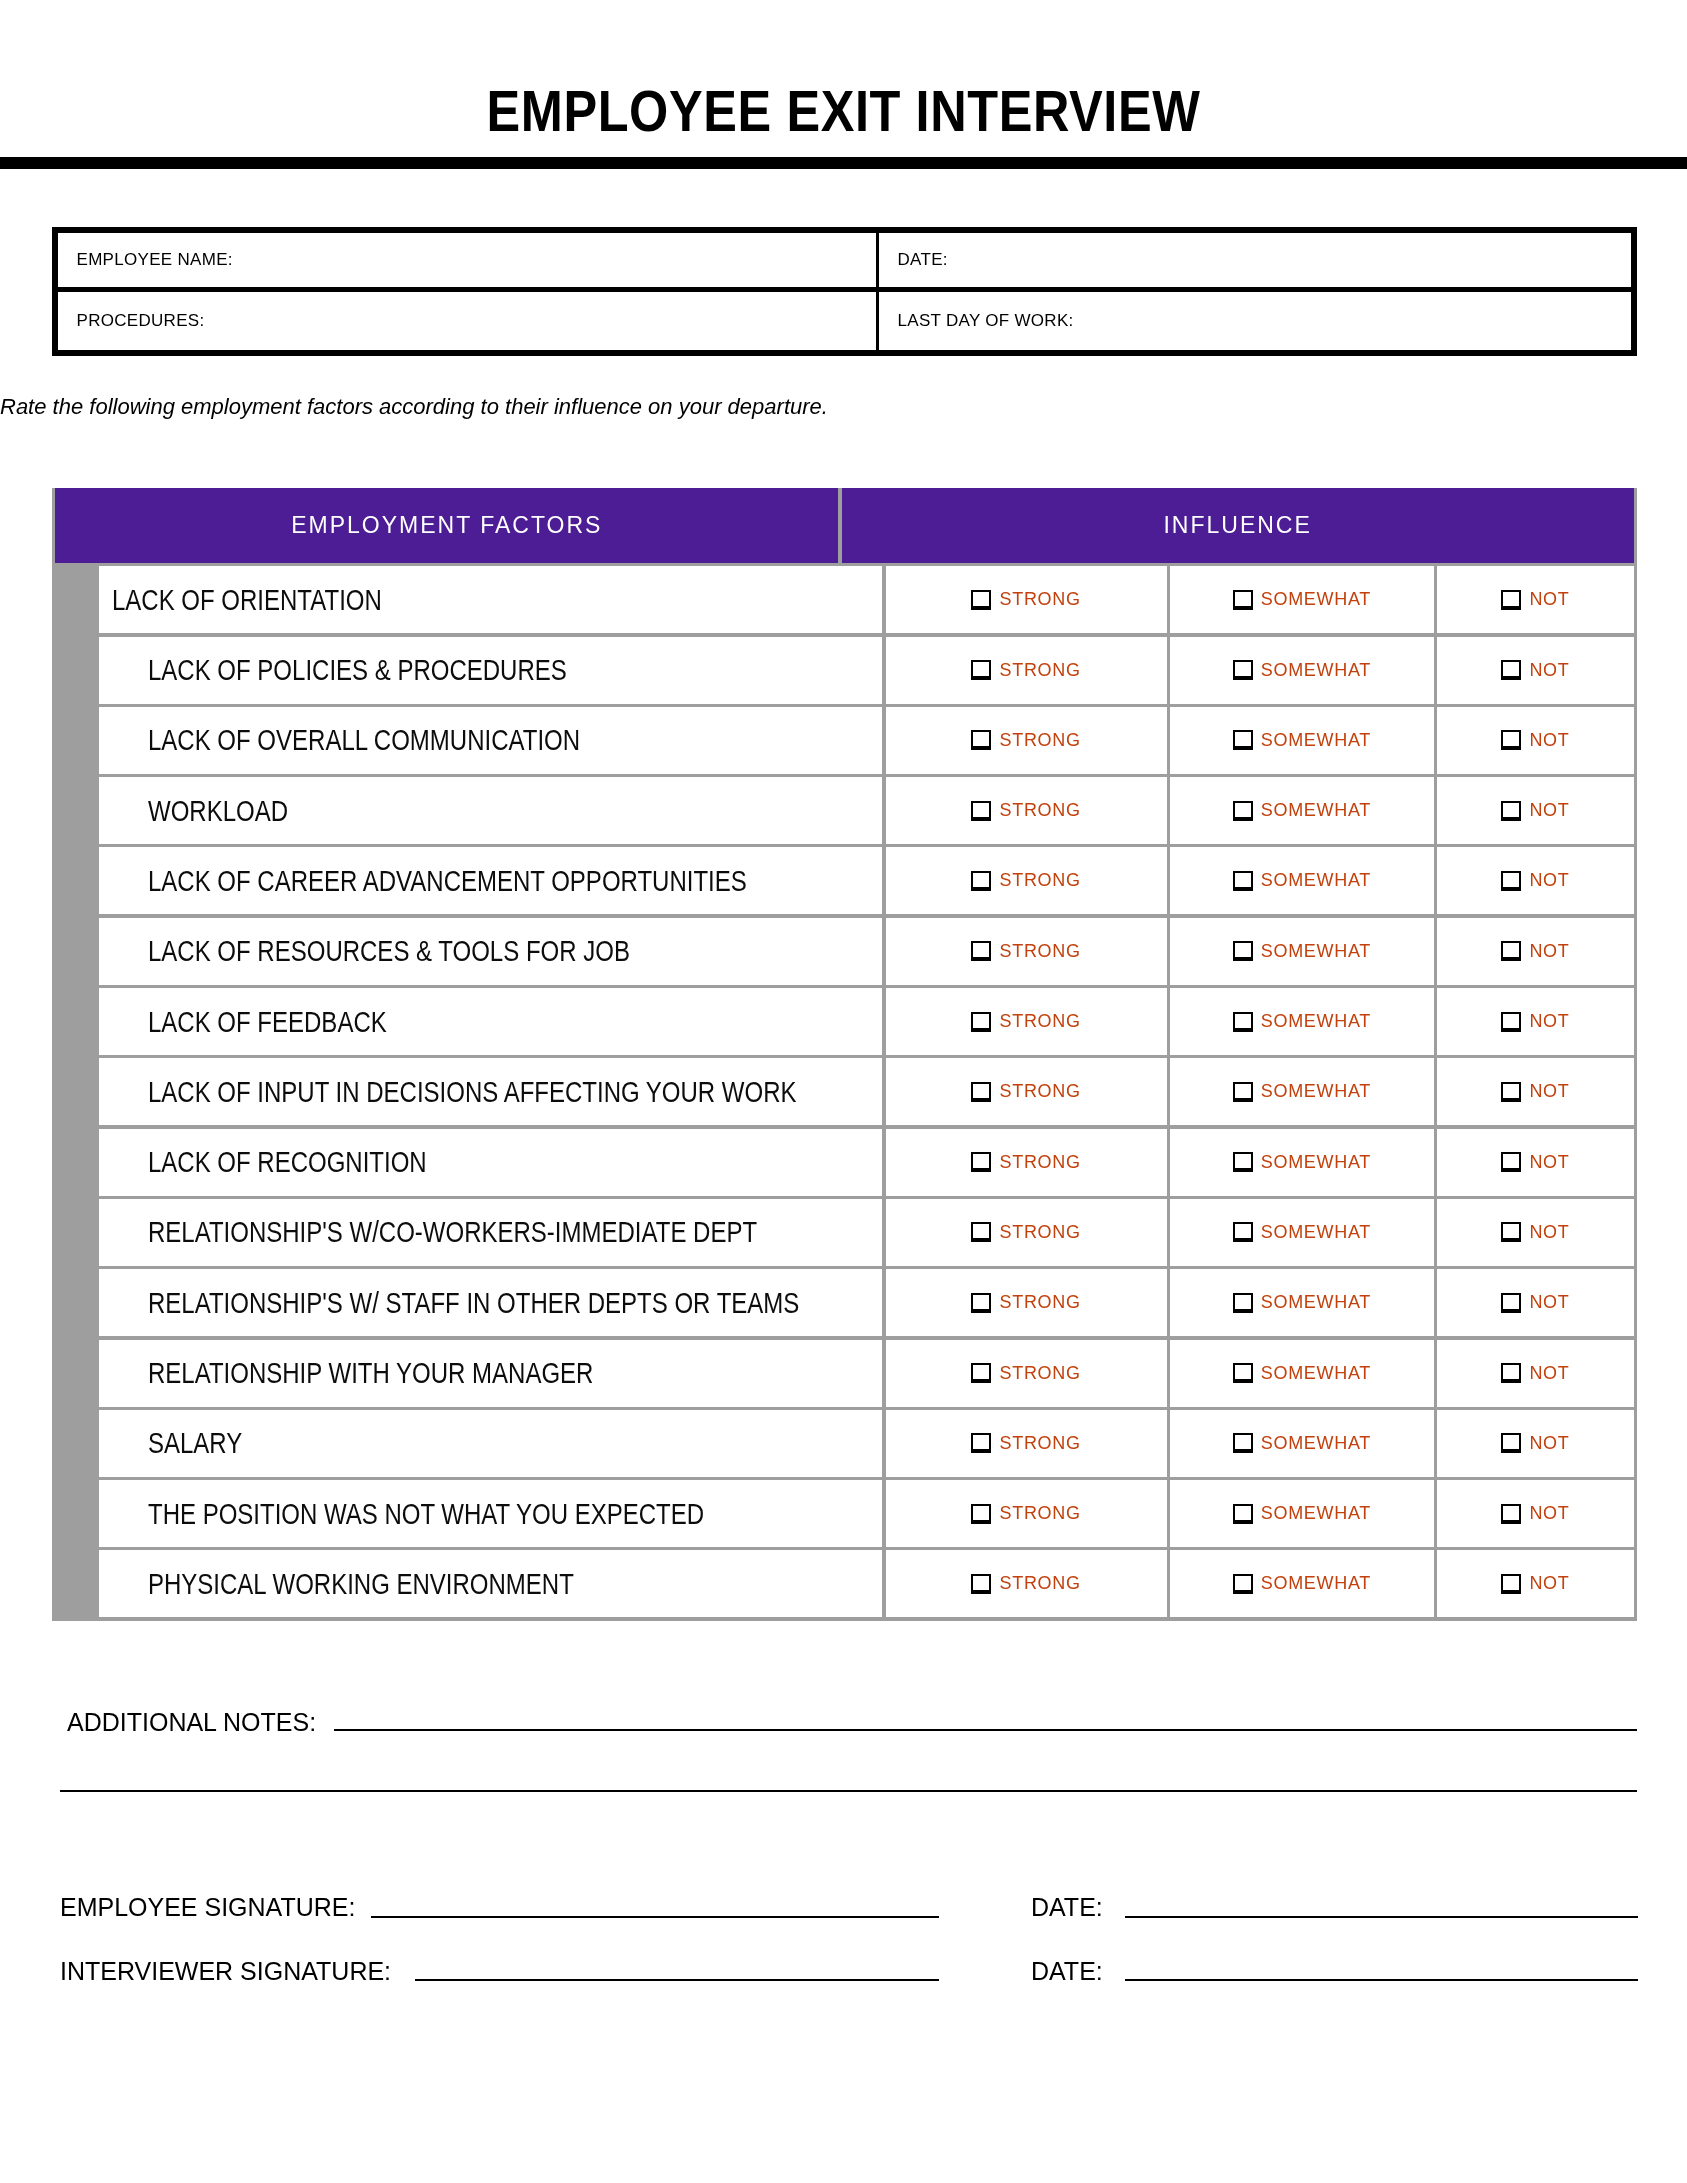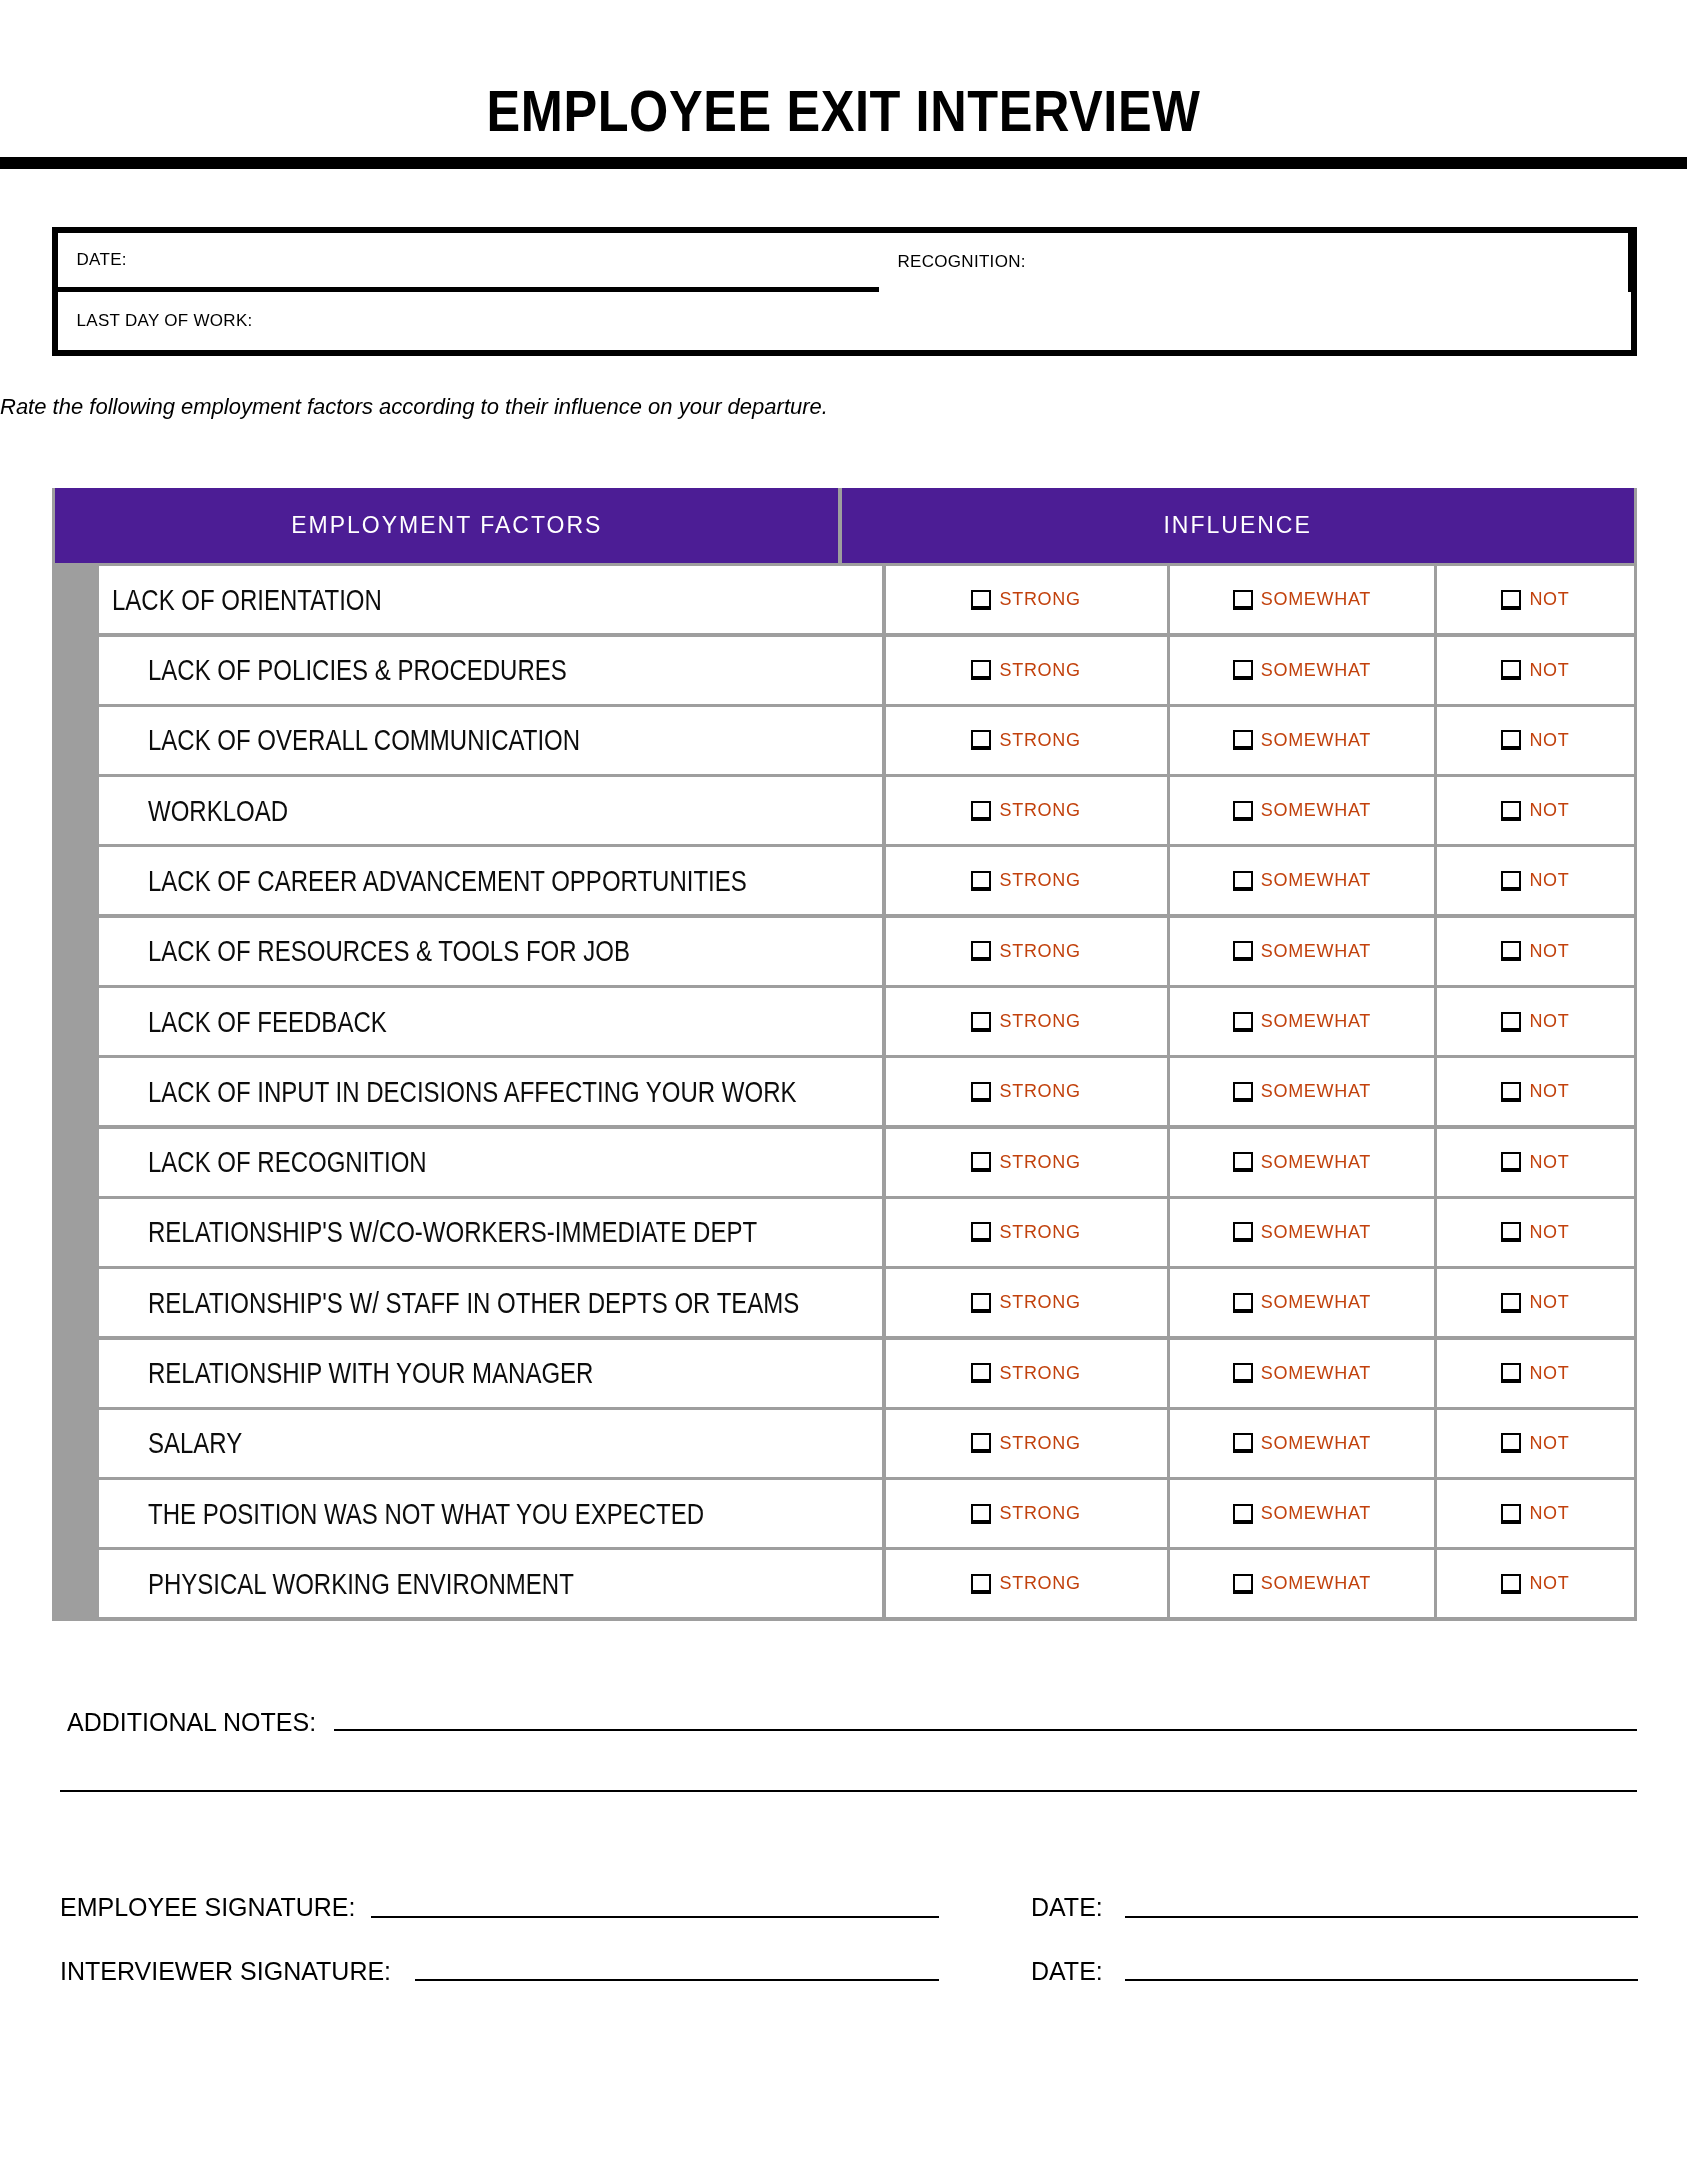--- a/index.html
+++ b/index.html
@@ -87,26 +87,30 @@
   .date2-label{left:1031px;top:1957px;}
   .date2-line{left:1125px;top:1979px;width:513px;}
 </style>
 </head>
 <body>
 
 <div class="page-title">EMPLOYEE EXIT INTERVIEW</div>
 <div class="title-bar"></div>
 
 <div class="info-table">
+  <div class="info-cell left top">
+    <span>EMPLOYEE NAME:</span>
+    <span class="info-value"></span>
+  </div>
   <div class="info-cell top">
     <span>DATE:</span>
     <span class="info-value"></span>
   </div>
   <div class="info-cell left">
-    <span>RECOGNITION:</span>
+    <span>PROCEDURES:</span>
     <span class="info-value"></span>
   </div>
   <div class="info-cell">
     <span>LAST DAY OF WORK:</span>
     <span class="info-value"></span>
   </div>
 </div>
 
 <div class="instructions">
   <div>Rate the following employment factors according to their influence on your departure.</div>

